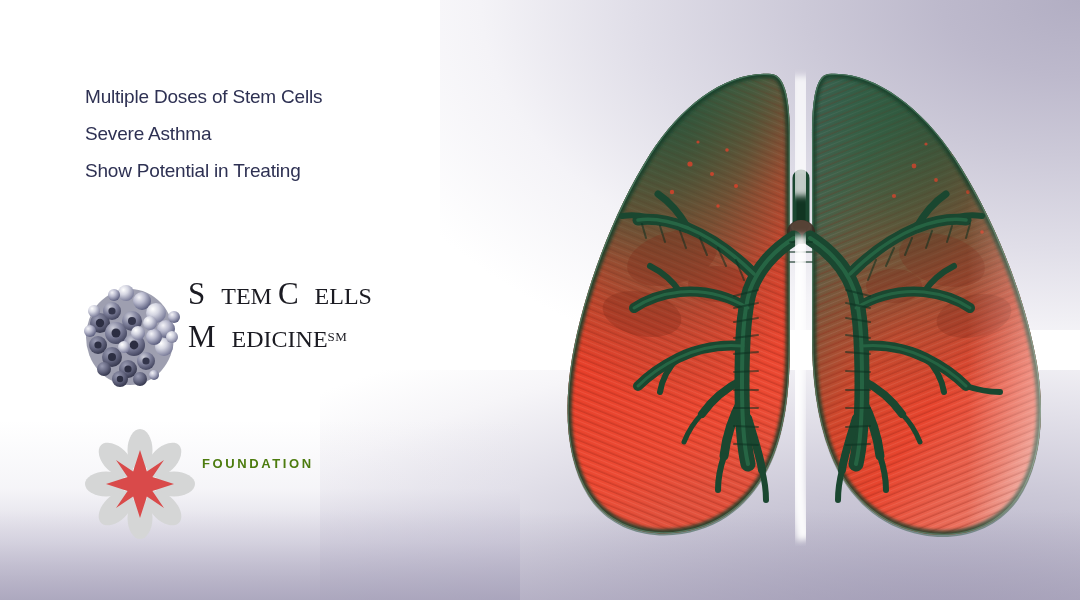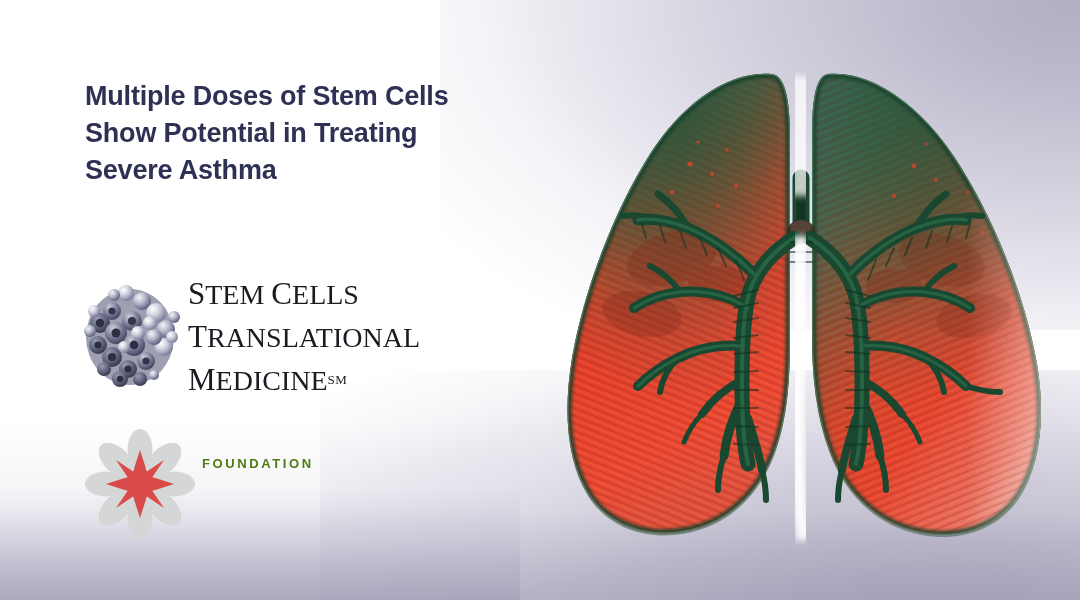--- a/index.html
+++ b/index.html
@@ -34,37 +34,37 @@
   }
   .bg-bc{
     position:absolute;left:0;right:0;bottom:0;height:90px;
     background:linear-gradient(to top, rgba(158,152,178,0.55) 0%, rgba(255,255,255,0) 100%);
   }
 
   
   .headline{
     position:absolute;left:85px;top:78px;width:470px;
     color:#2e3153;
-    font-size:27px;line-height:37px;font-weight:700;
+    font-size:19px;line-height:37px;font-weight:400;
     letter-spacing:-0.2px;
   }
   .headline div{white-space:nowrap;}
 
   
   .sctm{position:absolute;left:78px;top:277px;width:400px;height:122px;}
   .sctm-mark{position:absolute;left:0;top:2px;width:108px;height:116px;}
   .sctm-text{
     position:absolute;left:110px;top:-2px;
     font-family:"Liberation Serif",serif;
     color:#1b1b22;
     line-height:38px;
   }
   .sctm-line{white-space:nowrap;}
   .cap{font-size:31px;}
-  .sc{font-size:28px;}
+  .sc{font-size:24px;margin-left:16px;}
   .sm{font-size:13px;vertical-align:super;letter-spacing:0.5px;}
 
   
   .rmf{position:absolute;left:84px;top:428px;width:330px;height:110px;}
   .rmf-mark{position:absolute;left:0;top:0;width:112px;height:112px;}
   .rmf-text{position:absolute;left:118px;top:22px;}
   .rmf-l1,.rmf-l2{
     color:#d9534f;font-size:21px;font-weight:700;
     letter-spacing:1.1px;line-height:26px;white-space:nowrap;
   }
@@ -296,22 +296,22 @@
 
       <g filter="url(#soft)">
         <path d="M279 190 C276 250 274 330 276 420 C277 460 280 482 282 494" stroke="#ffffff" stroke-width="15" fill="none" opacity="0.92"></path>
         <path d="M279 30 L279 150" stroke="#ffffff" stroke-width="20" fill="none" opacity="0.75"></path>
       </g>
     </svg>
   </div>
 
   <div class="headline">
     <div>Multiple Doses of Stem Cells</div>
+    <div>Severe Asthma</div>
     <div>Show Potential in Treating</div>
-    <div>Severe Asthma</div>
   </div>
 
   <div class="sctm">
     <div class="sctm-mark">
       <svg viewBox="0 0 108 116" xmlns="http://www.w3.org/2000/svg">
         <defs>
           <radialGradient id="cellA" cx="34%" cy="30%" r="72%">
             <stop offset="0%" stop-color="#f4f4f8"></stop>
             <stop offset="45%" stop-color="#b9bace"></stop>
             <stop offset="100%" stop-color="#5c5f7f"></stop>
@@ -374,21 +374,20 @@
           <circle cx="16" cy="32" r="6" fill="url(#cellB)"></circle>
           <circle cx="12" cy="52" r="6" fill="url(#cellA)"></circle>
           <circle cx="60" cy="54" r="7" fill="url(#cellB)"></circle>
           <circle cx="46" cy="68" r="6" fill="url(#cellB)"></circle>
           <circle cx="76" cy="96" r="5" fill="url(#cellA)"></circle>
         </g>
       </svg>
     </div>
     <div class="sctm-text">
       <div class="sctm-line"><span class="cap">S</span><span class="sc">TEM </span><span class="cap">C</span><span class="sc">ELLS</span></div>
-      <div class="sctm-line"><span class="cap">T</span><span class="sc">RANSLATIONAL</span></div>
       <div class="sctm-line"><span class="cap">M</span><span class="sc">EDICINE</span><span class="sm">SM</span></div>
     </div>
   </div>
 
   <div class="rmf">
     <div class="rmf-mark">
       <svg viewBox="0 0 112 112" xmlns="http://www.w3.org/2000/svg">
         <g transform="translate(56,56)">
 
           <g fill="#d5d6d6">

